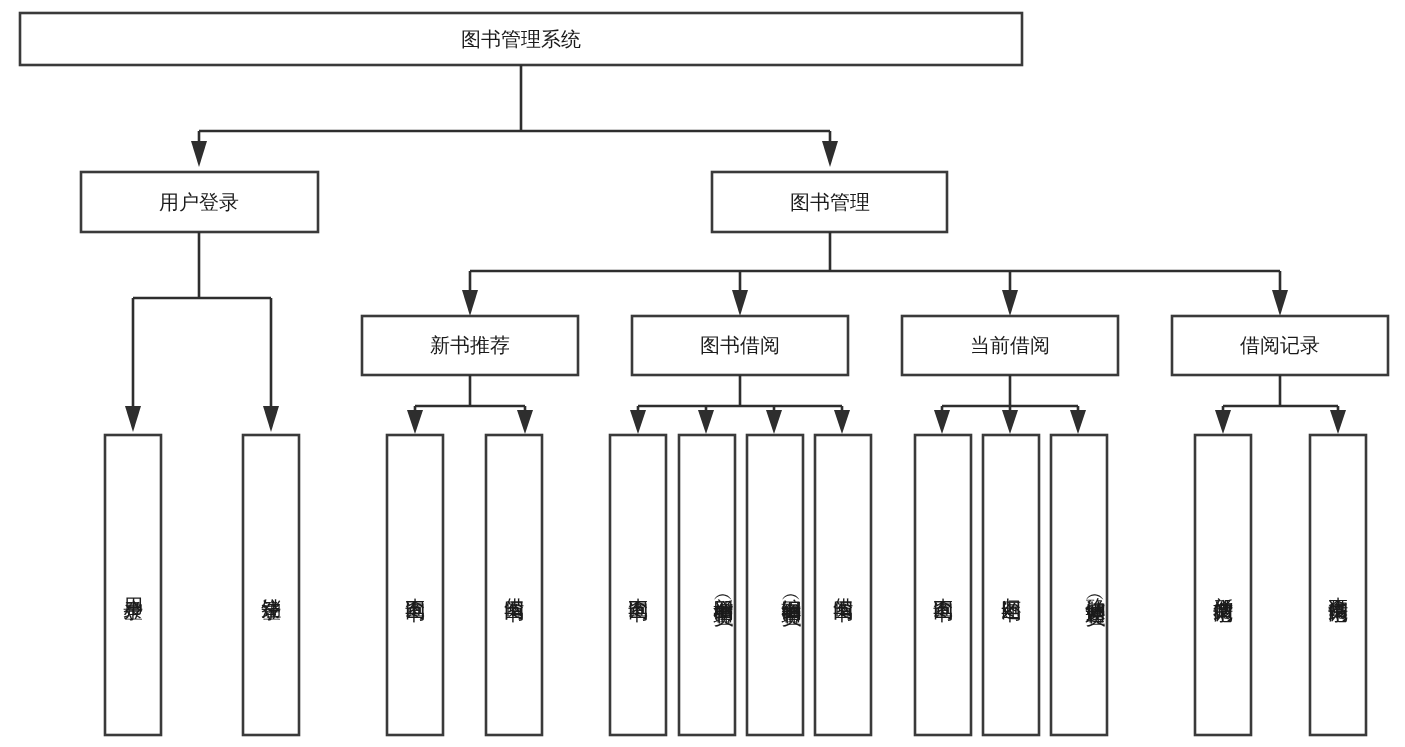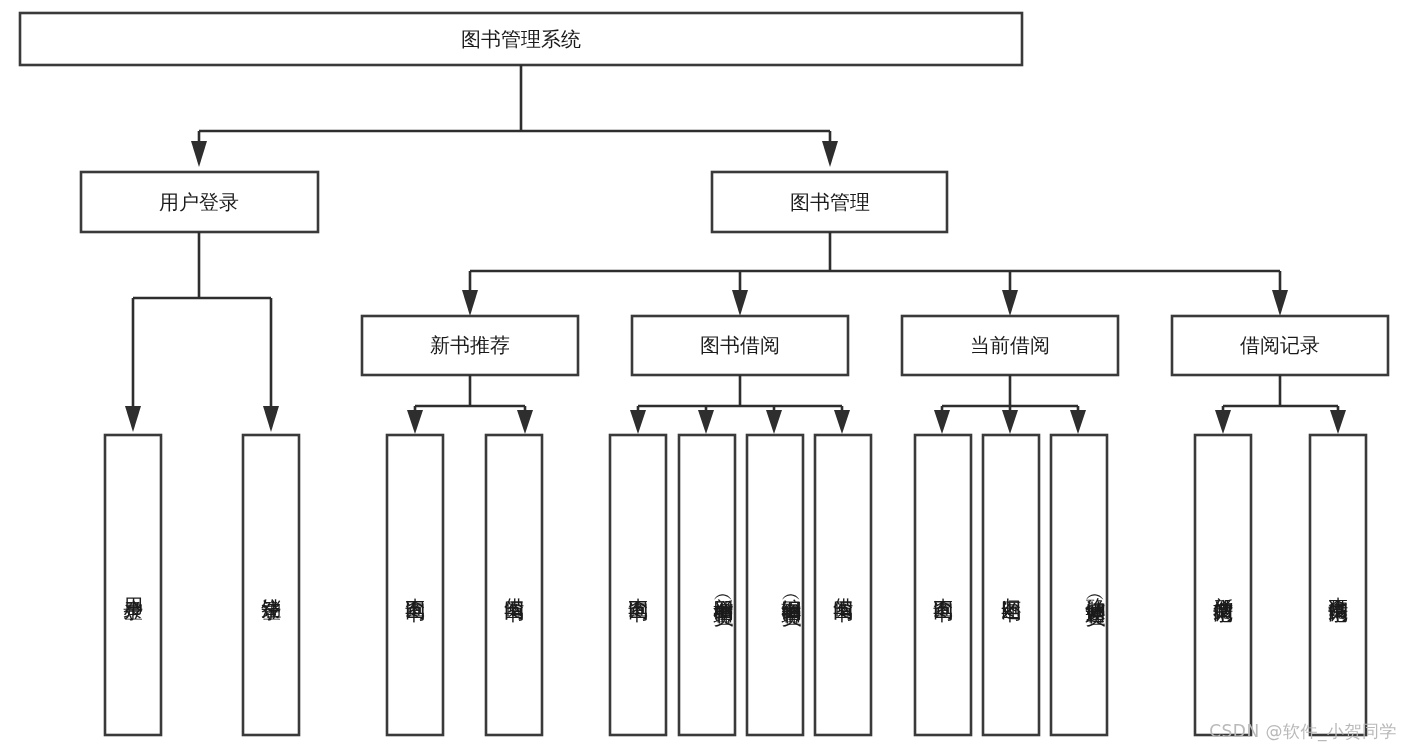--- a/index.html
+++ b/index.html
@@ -232,15 +232,14 @@
   <div class="leaf-label centered" style="left:915px; top:435px; width:56px; height:300px;">查询图书</div>
 
   <div class="leaf-label centered" style="left:983px; top:435px; width:56px; height:300px;">归还图书</div>
 
   <div class="leaf-label" style="left:1051px; top:443px; width:56px; height:292px;">确认归还（管理员）</div>
 
   <div class="leaf-label centered" style="left:1195px; top:435px; width:56px; height:300px;">新增借阅记录</div>
 
   <div class="leaf-label centered" style="left:1310px; top:435px; width:56px; height:300px;">查询借阅记录</div>
 
-  <div class="watermark">CSDN @软件_小贺同学</div>
 
 </div>
 
 </body></html>

